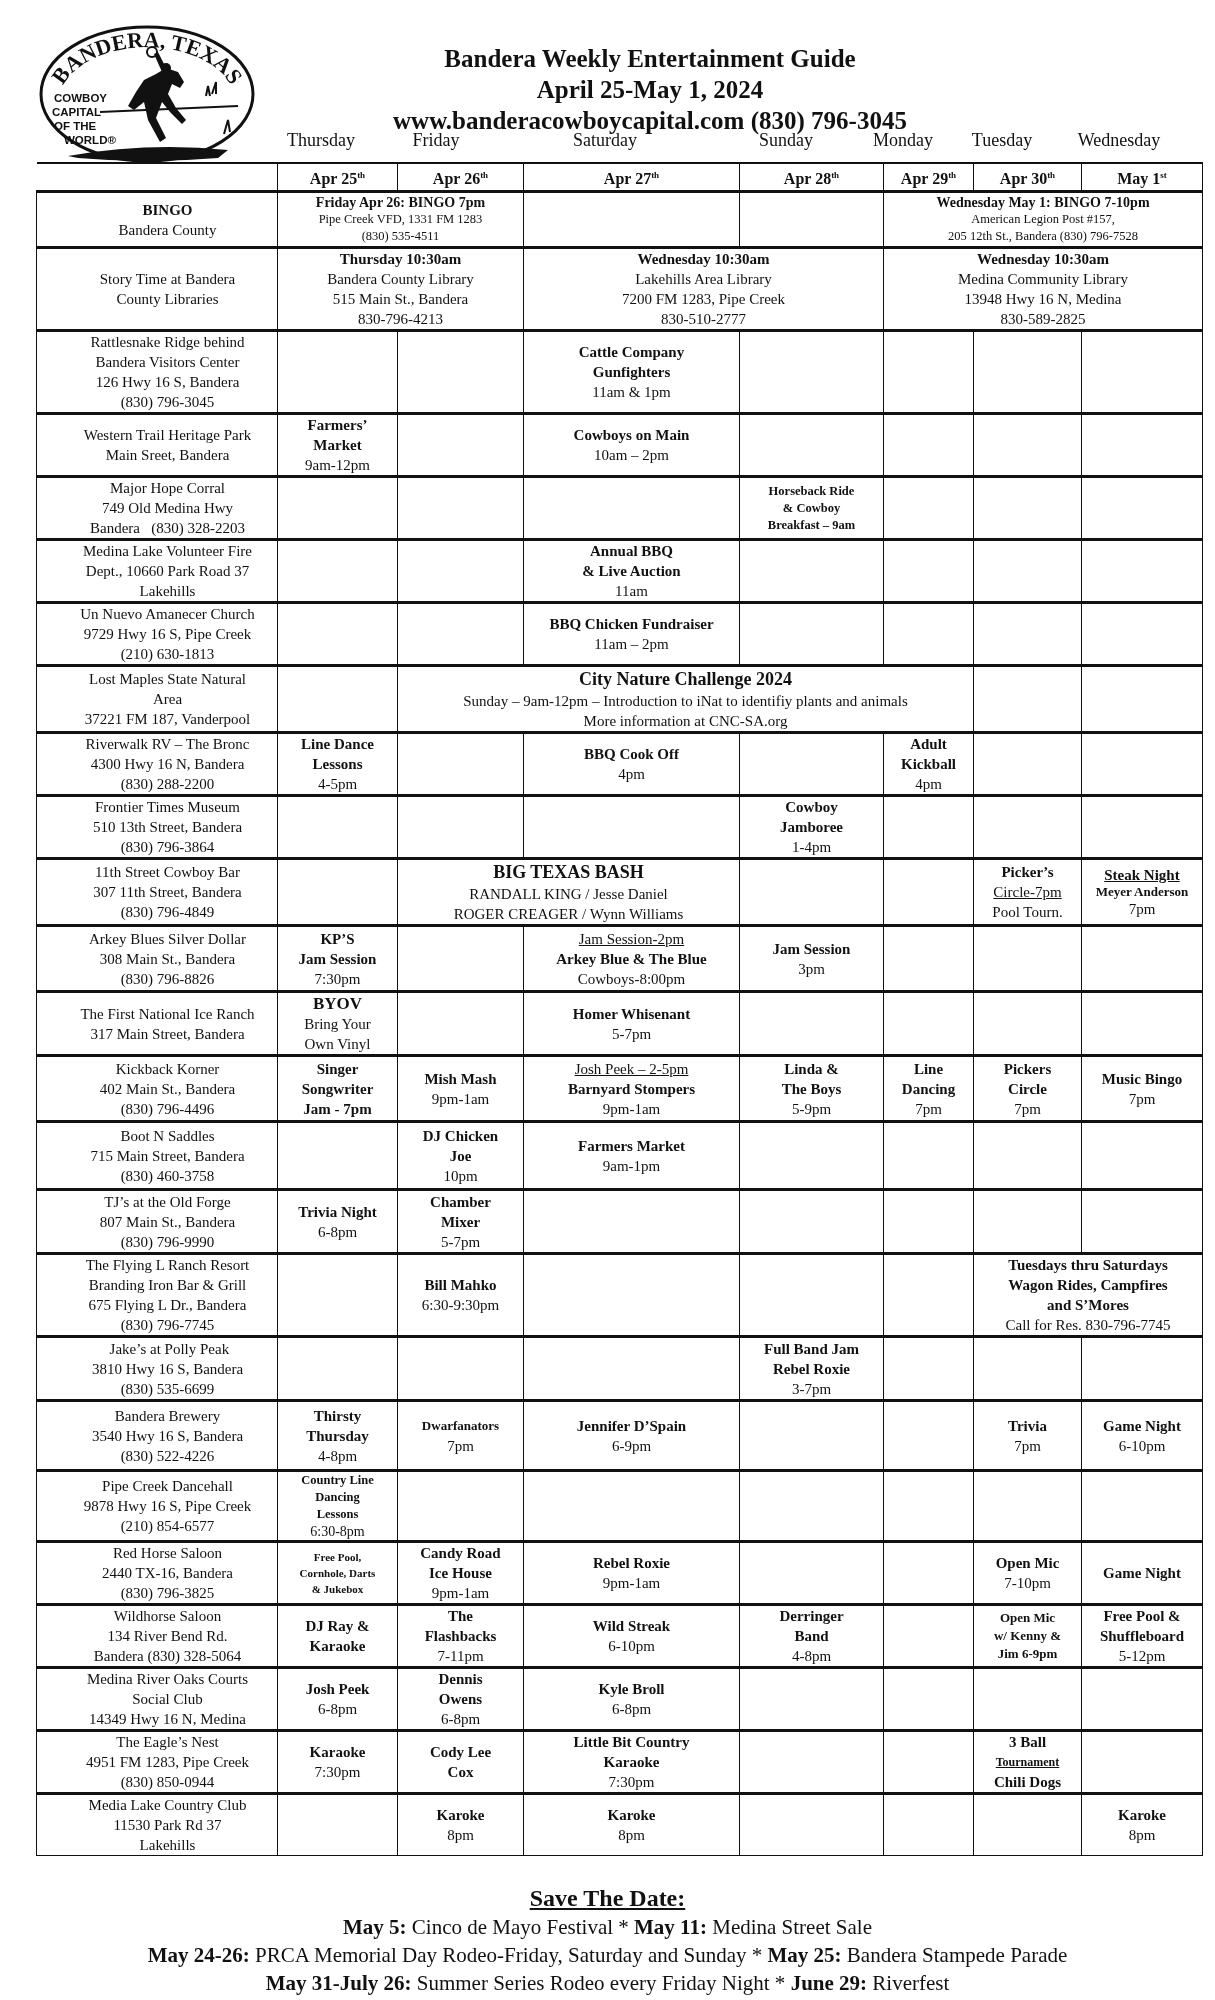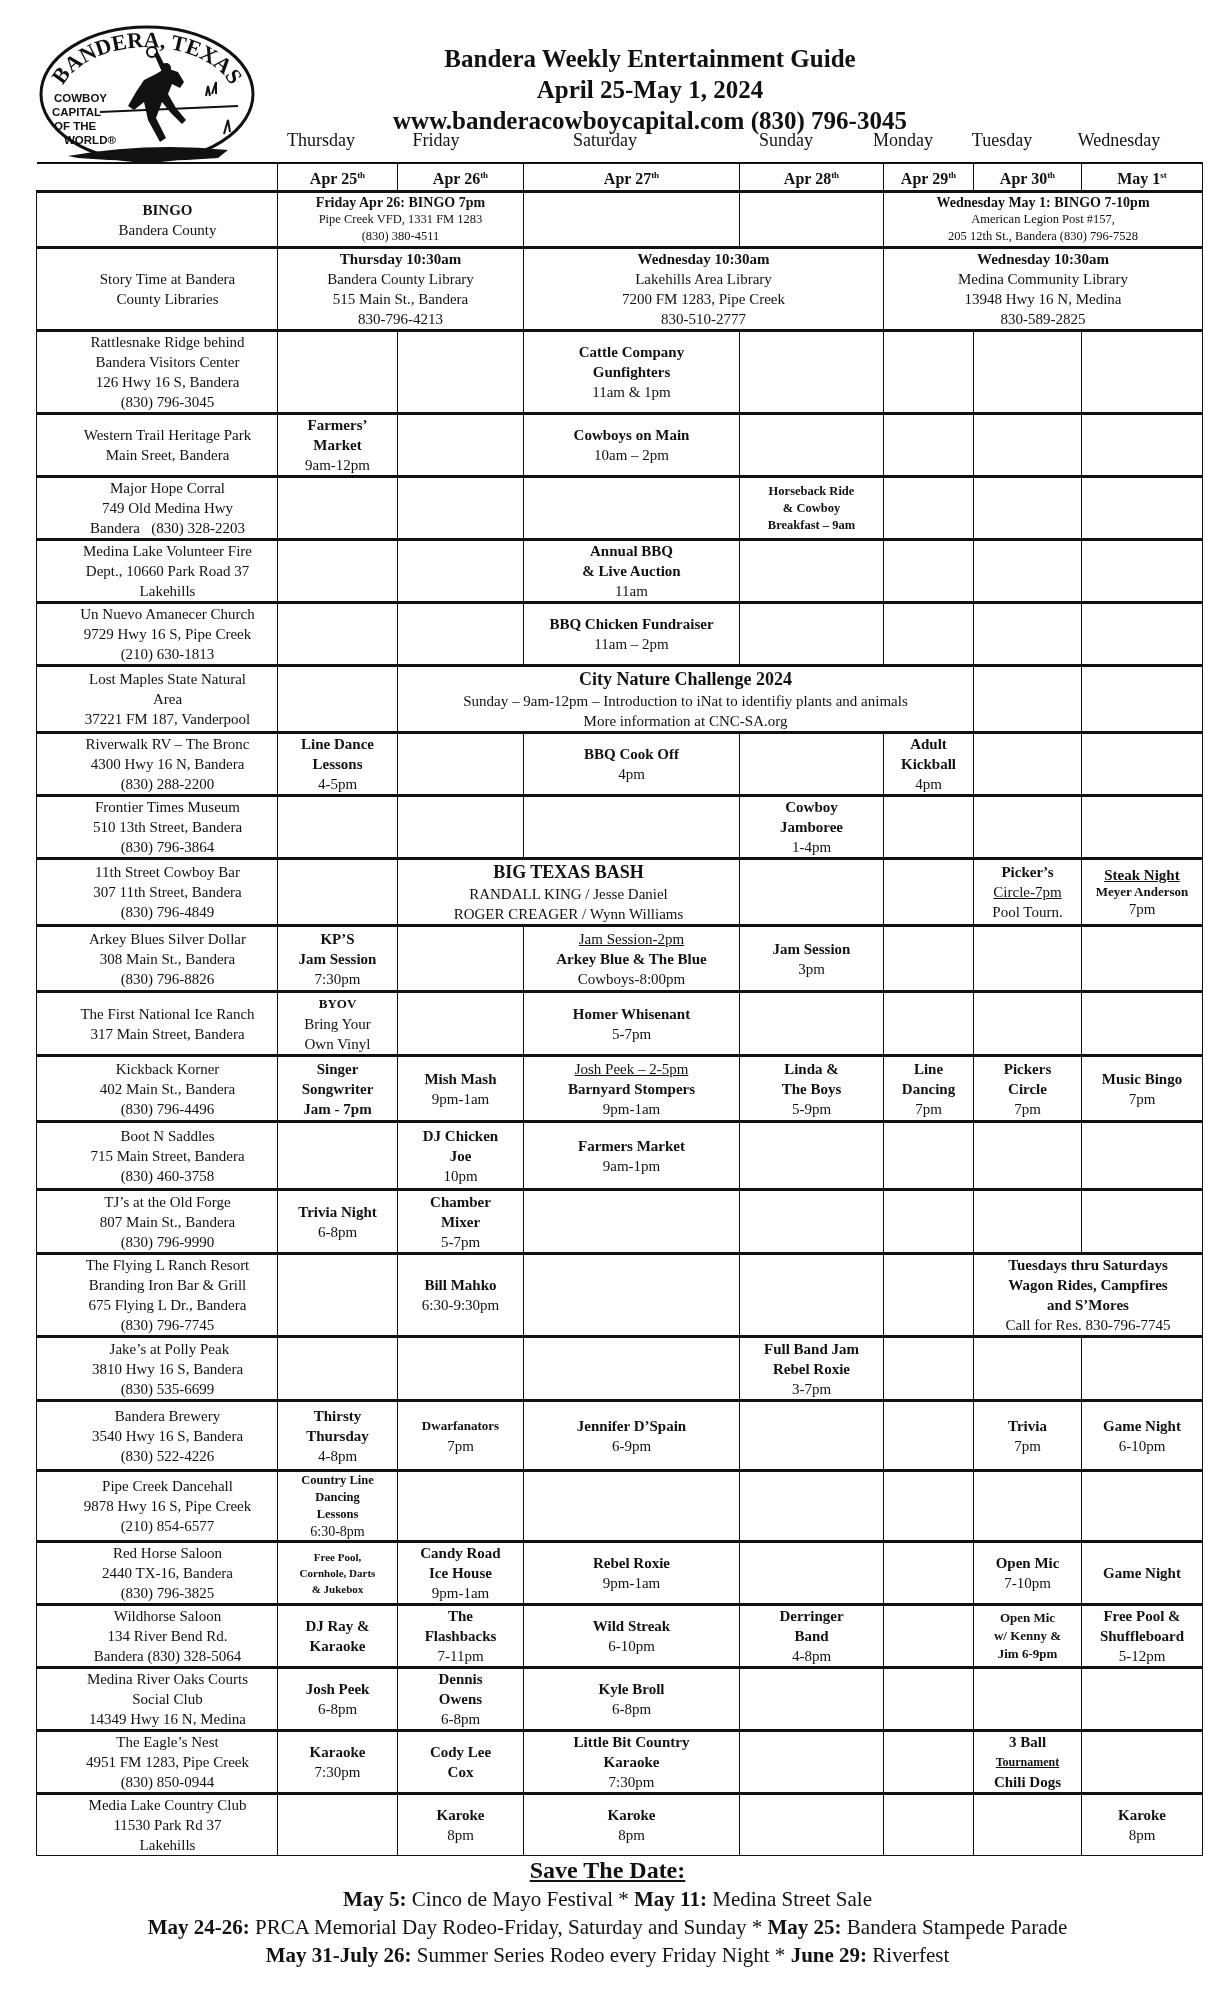--- a/index.html
+++ b/index.html
@@ -16,21 +16,21 @@
   table.guide tr.venue-row { border-top:3px solid #111; }
   table.guide td.venue { text-align:center; padding-left:23px; font-size:15px; }
   table.guide td.blank-head { border:none; }
   table.guide tr.date-row td { font-weight:bold; font-size:16px; height:26px; border-top:2.5px solid #111; }
   .b { font-weight:bold; }
   .u { text-decoration:underline; }
   .sm { font-size:12.5px; line-height:17px; }
   .big { font-size:18px; line-height:24px; }
   sup { font-size:9px; }
   .save { position:absolute; left:0; top:1855px; width:1215px; text-align:center; }
-  .save .st { font-size:24px; font-weight:bold; text-decoration:underline; line-height:30px; }
+  .save .st { font-size:24px; font-weight:bold; text-decoration:underline; line-height:30px;margin-top:28px; }
   .save .ln { font-size:21px; line-height:28px; }
   .save .ln b { font-weight:bold; }
 </style>
 </head>
 <body>
 
 <svg class="logo" viewBox="0 0 218 140">
   <ellipse cx="109" cy="70" rx="106" ry="67" fill="#fff" stroke="#111" stroke-width="3"></ellipse>
   <path id="arcpath" d="M 22 70 A 88 55 0 0 1 196 70" fill="none"></path>
   <text font-family="Liberation Serif, serif" font-weight="bold" font-size="22" fill="#111"><textPath href="#arcpath" startOffset="50%" text-anchor="middle">BANDERA, TEXAS</textPath></text>
@@ -91,21 +91,21 @@
   </tr>
 
   <tr class="venue-row" style="height:56px">
     <td class="venue">
           <div class="b">BINGO</div>
           <div>Bandera County</div>
         </td>
     <td colspan="2" class="sm">
           <div class="b" style="font-size:14px">Friday Apr 26: BINGO 7pm</div>
           <div>Pipe Creek VFD, 1331 FM 1283</div>
-          <div>(830) 380-4511</div>
+          <div>(830) 535-4511</div>
         </td>
     <td></td>
     <td></td>
     <td colspan="3" class="sm">
           <div class="b" style="font-size:14px">Wednesday May 1: BINGO 7-10pm</div>
           <div>American Legion Post #157,</div>
           <div>205 12th St., Bandera (830) 796-7528</div>
         </td>
   </tr>
 
@@ -343,21 +343,21 @@
         <td></td>
         <td></td>
   </tr>
 
   <tr class="venue-row" style="height:64px">
     <td class="venue">
           <div>The First National Ice Ranch</div>
           <div>317 Main Street, Bandera</div>
         </td>
     <td>
-          <div class="b" style="font-size:13px">BYOV</div>
+          <div class="b" style="font-size:17px">BYOV</div>
           <div>Bring Your</div>
           <div>Own Vinyl</div>
         </td>
     <td></td>
     <td>
           <div class="b">Homer Whisenant</div>
           <div>5-7pm</div>
         </td>
     <td></td>
         <td></td>

